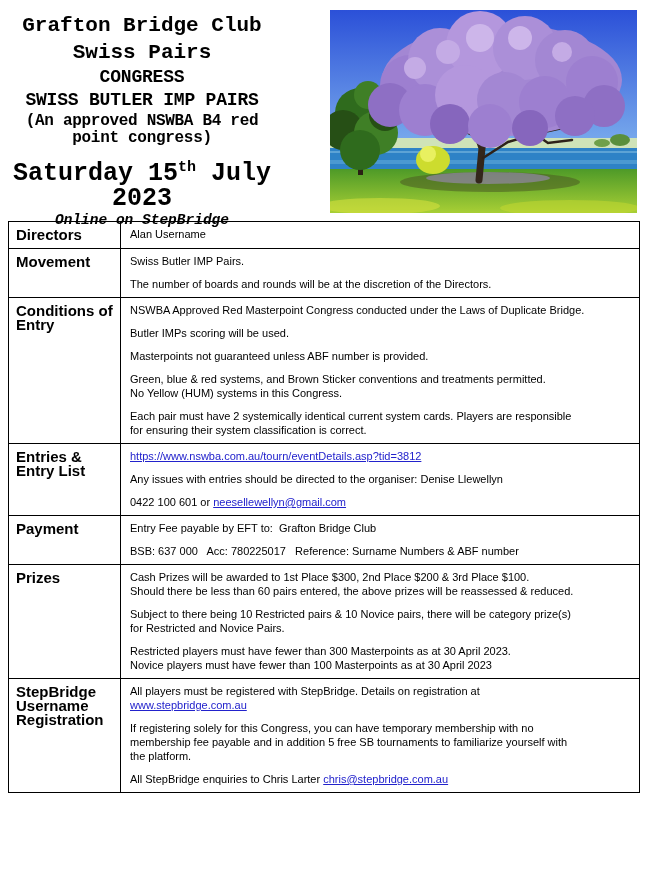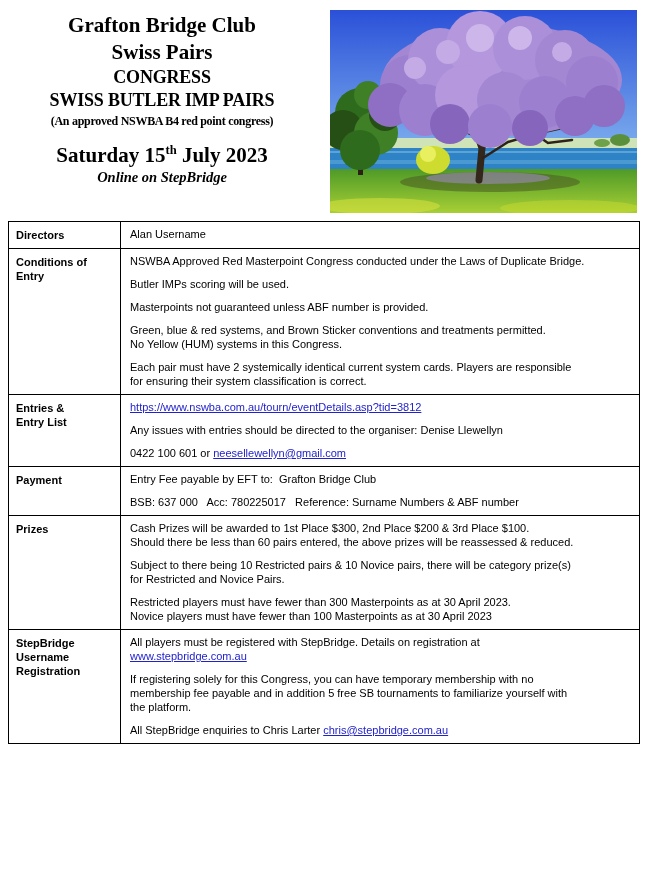--- a/index.html
+++ b/index.html
@@ -1,33 +1,33 @@
 <!DOCTYPE html>
 <html><head>
 <meta charset="utf-8">
 <style>
   html,body{margin:0;padding:0;background:#fff;color:#000;}
   body{width:646px;height:896px;font-family:"Liberation Sans",sans-serif;font-size:11px;overflow:hidden;}
   .page{position:relative;width:646px;height:896px;}
 
   
   .header{position:relative;height:213px;}
-  .header-text{position:absolute;left:0;top:12px;width:284px;text-align:center;font-family:Liberation Serif, serif;margin-left:20px;}
+  .header-text{position:absolute;left:0;top:12px;width:284px;text-align:center;font-family:Liberation Mono, monospace;}
   .t1{font-size:21px;font-weight:bold;line-height:27px;}
   .t2{font-size:18px;font-weight:bold;line-height:23px;letter-spacing:-0.2px;}
-  .sub{font-size:12px;font-weight:bold;line-height:17px;margin-top:1px;letter-spacing:-0.3px;}
-  .date{font-size:21px;font-weight:bold;line-height:25px;margin-top:8px;}
+  .sub{font-size:16px;font-weight:bold;line-height:17px;margin-top:1px;letter-spacing:-0.3px;}
+  .date{font-size:25px;font-weight:bold;line-height:25px;margin-top:8px;}
   .date sup{font-size:0.6em;}
   .online{font-size:14.5px;font-weight:bold;font-style:italic;line-height:19px;}
   .photo{position:absolute;left:330px;top:10px;width:307px;height:203px;display:block;}
 
   
   table.info{border-collapse:collapse;margin:8px 0 0 8px;width:632px;table-layout:fixed;}
   table.info td{border:1px solid #000;vertical-align:top;}
-  td.lbl{width:102px;font-weight:bold;font-size:11px;padding:6px 2px 6px 7px;white-space:pre-wrap;line-height:14px;}
+  td.lbl{width:102px;font-weight:bold;font-size:15px;padding:6px 2px 6px 7px;white-space:pre-wrap;line-height:14px;}
   td.val{padding:5px 5px 6px 9px;line-height:14px;}
   td.val p{margin:0 0 9px 0;white-space:pre-wrap;}
   td.val p:last-child{margin-bottom:0;}
   td.val sup{font-size:0.65em;}
   a.lnk{color:#2222CC;text-decoration:underline;cursor:pointer;}
 </style>
 </head>
 <body>
 
 <div class="page">
@@ -122,20 +122,27 @@
 
   <table class="info">
     <tbody>
       <tr>
         <td class="lbl">Directors</td>
         <td class="val">
           <p>Alan Username</p>
         </td>
       </tr>
 
+      <tr>
+        <td class="lbl">Movement</td>
+        <td class="val">
+          <p>Swiss Butler IMP Pairs.</p>
+          <p>The number of boards and rounds will be at the discretion of the Directors.</p>
+        </td>
+      </tr>
 
       <tr>
         <td class="lbl">Conditions of
 Entry</td>
         <td class="val">
           <p>NSWBA Approved Red Masterpoint Congress conducted under the Laws of Duplicate Bridge.</p>
           <p>Butler IMPs scoring will be used.</p>
           <p>Masterpoints not guaranteed unless ABF number is provided.</p>
           <p>Green, blue &amp; red systems, and Brown Sticker conventions and treatments permitted.
 No Yellow (HUM) systems in this Congress.</p>

